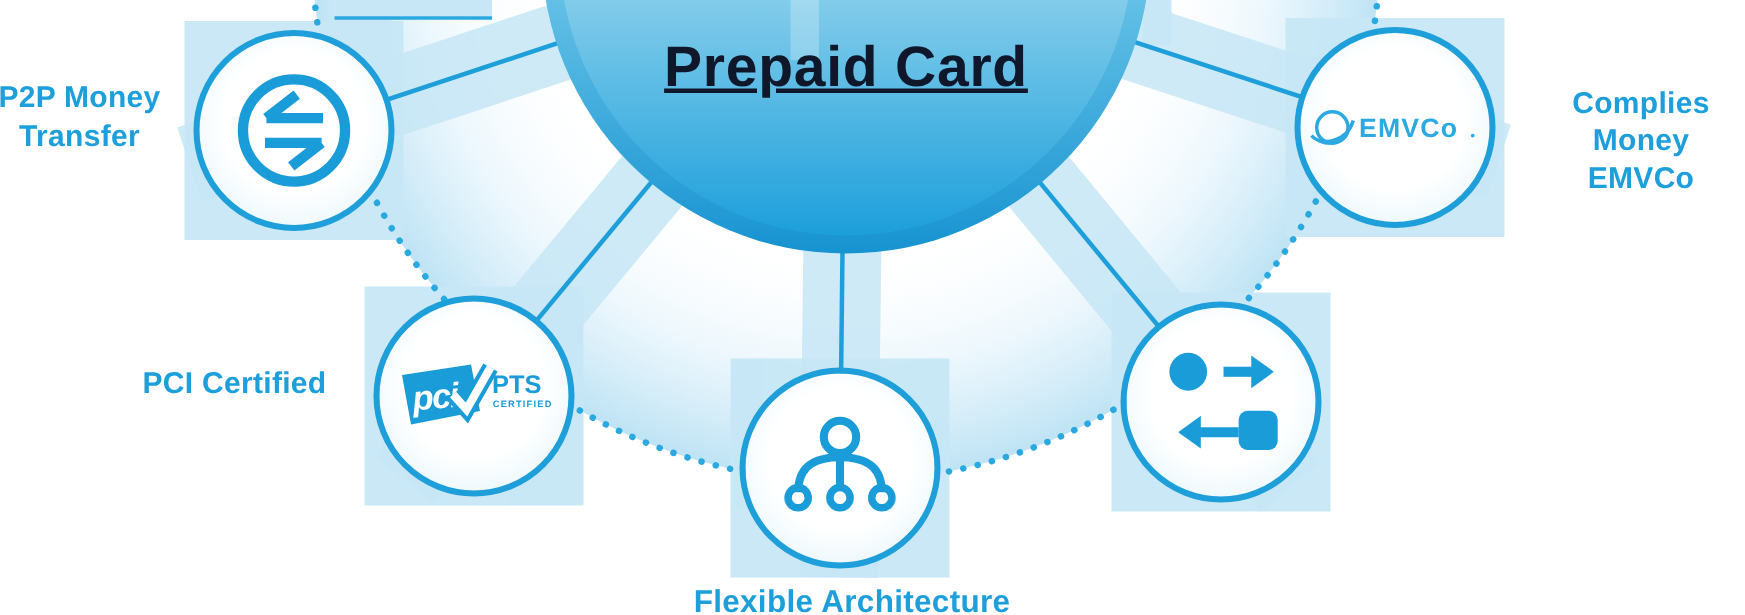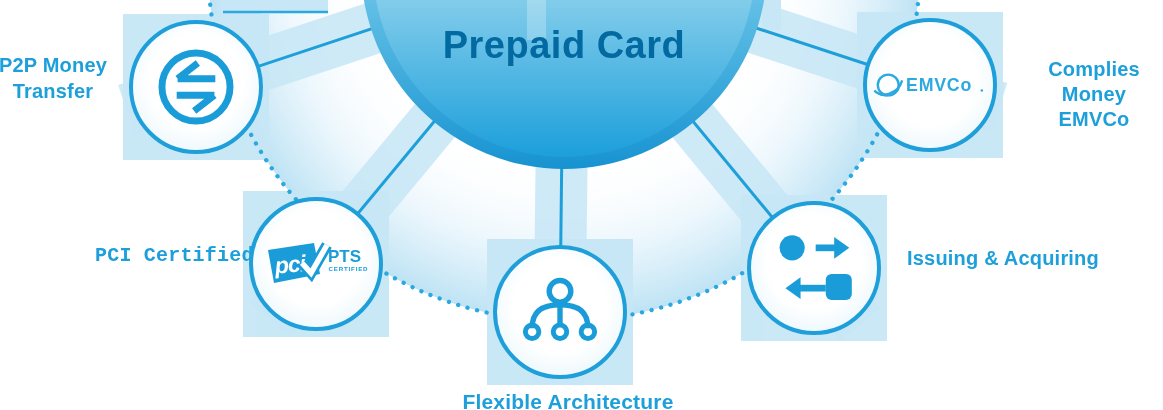--- a/index.html
+++ b/index.html
@@ -14,21 +14,21 @@
     background:radial-gradient(circle at 50% 45%, #ffffff 50%, #f2fafd 70%, #d9effa 100%);
     display:flex;align-items:center;justify-content:center;
   }
   .node-label{
     position:absolute;font-weight:bold;font-size:20px;line-height:26px;
     color:#1C9FDA;white-space:pre-line;letter-spacing:0.2px;
   }
   .center-label{text-align:center;}
   #title{
     position:absolute;left:413px;top:24px;width:302px;text-align:center;
-    font-size:38px;line-height:43px;font-weight:bold;color:#0369a1;letter-spacing:0.5px;
+    font-size:38px;line-height:43px;font-weight:bold;color:#0f172a;letter-spacing:0.5px;text-decoration:underline;
   }
 </style>
 </head>
 <body>
 
 <div id="stage">
 
   <svg id="bg" width="1163" height="410" viewBox="0 0 1163 410">
     <defs>
       <radialGradient id="discGrad" gradientUnits="userSpaceOnUse" cx="564" cy="-35" r="356">
@@ -109,21 +109,21 @@
   <div class="node-circle" style="left:249px;top:197px;">
     <svg width="104" height="52" viewBox="0 0 104 52">
       <polygon points="4,12 50,5 56,36 10,45" fill="#1A9CD8"></polygon>
       <text x="11" y="34" font-size="23" font-weight="bold" font-style="italic" fill="#ffffff" letter-spacing="-1" transform="rotate(-5 30 28)">pci</text>
       <path d="M38 25 L47 35 L63 7" fill="none" stroke="#1A9CD8" stroke-width="11"></path>
       <path d="M38 25 L47 35 L63 7" fill="none" stroke="#ffffff" stroke-width="5.5"></path>
       <text x="64" y="24" font-size="17" font-weight="bold" fill="#1A9CD8">PTS</text>
       <text x="64.5" y="33" font-size="6.2" font-weight="bold" fill="#1A9CD8" letter-spacing="0.8">CERTIFIED</text>
     </svg>
   </div>
-  <div class="node-label" style="left:95px;top:243px;font-family:Liberation Mono, monospace;">PCI Certified</div>
+  <div class="node-label" style="left:95px;top:243px;">PCI Certified</div>
 
   <div class="node-circle" style="left:493px;top:245px;">
     <svg width="90" height="90" viewBox="0 0 100 100">
       <g stroke="#1A9CD8" fill="none">
         <circle cx="50" cy="27" r="12" stroke-width="6"></circle>
         <path d="M50 39 V 64" stroke-width="6"></path>
         <path d="M 19 68 C 19 46 35 42 50 42 C 65 42 81 46 81 68" stroke-width="6"></path>
         <circle cx="19" cy="72" r="7.5" stroke-width="5.5"></circle>
         <circle cx="50" cy="72" r="7.5" stroke-width="5.5"></circle>
         <circle cx="81" cy="72" r="7.5" stroke-width="5.5"></circle>
@@ -137,21 +137,20 @@
       <g fill="#1A9CD8">
         <circle cx="24" cy="26" r="15"></circle>
         <path d="M52 22 H76 V30 H52 Z"></path>
         <path d="M74 13 L92 26 L74 39 Z"></path>
         <path d="M30 70 H64 V78 H30 Z"></path>
         <path d="M34 61 L16 74 L34 87 Z"></path>
         <rect x="64" y="57" width="31" height="31" rx="7"></rect>
       </g>
     </svg>
   </div>
-  <div class="node-label" style="left:907px;top:245px;">Issuing &amp; Acquiring</div>
 
   <div class="node-circle" style="left:863px;top:18px;">
     <svg width="116" height="36" viewBox="0 0 150 46">
       <g stroke="#2BA9E0" fill="none">
         <circle cx="21" cy="23" r="13.5" stroke-width="3"></circle>
         <path d="M 3 30 C 12 40 34 35 39 17" stroke-width="3"></path>
         <path d="M 7 33 C 15 40 31 37 35 27" stroke-width="2"></path>
       </g>
       <text x="44" y="31" font-size="23" font-weight="600" fill="#2BA9E0" letter-spacing="1">EMVCo</text>
       <circle cx="142" cy="30" r="1.6" fill="#2BA9E0"></circle>

